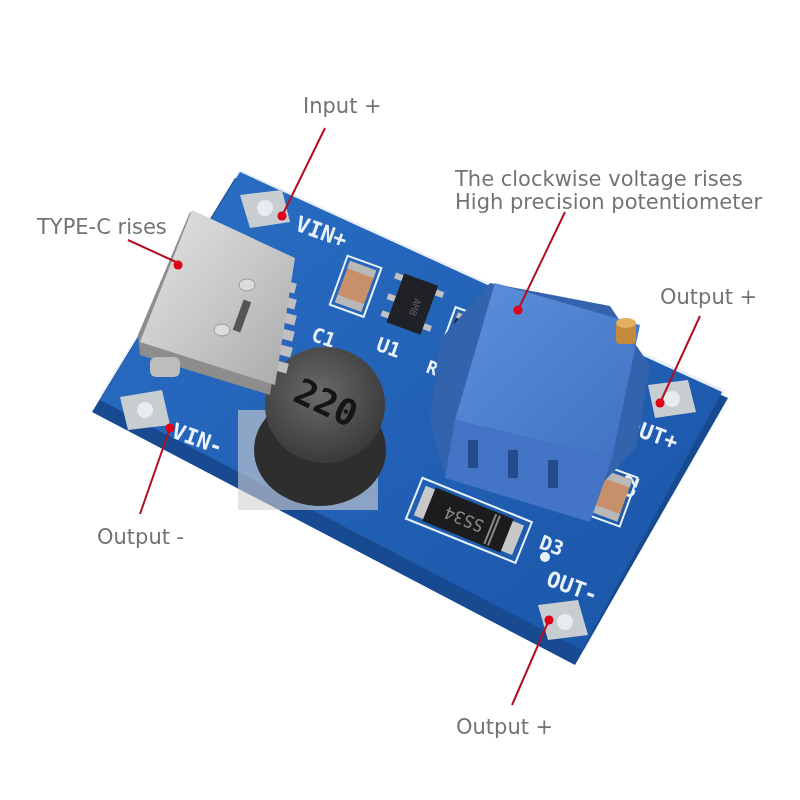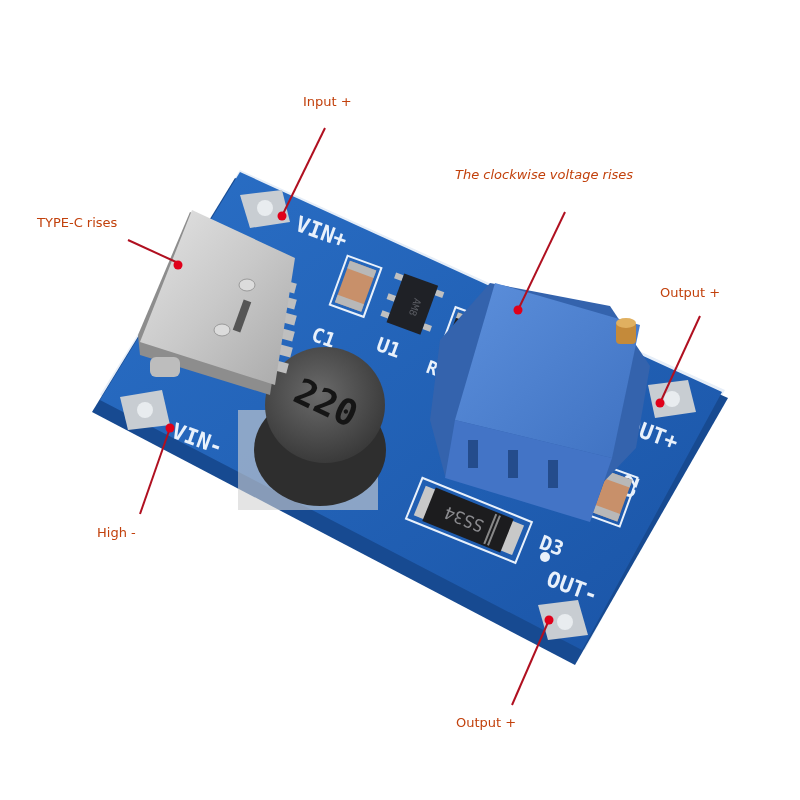--- a/index.html
+++ b/index.html
@@ -1,19 +1,19 @@
 <!DOCTYPE html>
 <html><head>
   <meta charset="utf-8">
   <style>
     html, body { margin: 0; padding: 0; background: #ffffff; }
     body { width: 800px; height: 800px; position: relative; overflow: hidden; font-family: "DejaVu Sans", sans-serif; }
     #scene { position: absolute; left: 0; top: 0; width: 800px; height: 800px; }
-    .callout-label { position: absolute; color: #c2410c; font-family: "DejaVu Sans", sans-serif; font-size: 13px; white-space: nowrap; line-height: 1.1; }
-    .callout-label.multi { text-align: left; font-style: italic; }
+    .callout-label { position: absolute; color: #737373; font-family: "DejaVu Sans", sans-serif; font-size: 21px; white-space: nowrap; line-height: 1.1; }
+    .callout-label.multi { text-align: left; }
     .silk { font-family: "DejaVu Sans Mono", monospace; font-weight: bold; fill: #e9f1fb; }
   </style>
 </head>
 <body>
 
 <svg id="scene" viewBox="0 0 800 800" xmlns="http://www.w3.org/2000/svg">
   <defs>
     <linearGradient id="pcbGrad" x1="0" y1="0" x2="1" y2="1">
       <stop offset="0" stop-color="#2a6fc6"></stop>
       <stop offset="1" stop-color="#1a54a6"></stop>
@@ -164,16 +164,17 @@
 
     <line x1="549" y1="620" x2="512" y2="705" stroke="#b01020" stroke-width="2"></line>
     <circle cx="549" cy="620" r="4.5" fill="#e0001a"></circle>
   </g>
 </svg>
 
 <div class="callout-label" style="left:303px; top:95px;">Input +</div>
 <div class="callout-label" style="left:37px; top:216px;">TYPE-C rises</div>
 <div class="callout-label multi" style="left:455px; top:168px; width:275px;">
   <div>The clockwise voltage rises</div>
+  <div>High precision potentiometer</div>
 </div>
 <div class="callout-label" style="left:660px; top:286px;">Output +</div>
-<div class="callout-label" style="left:97px; top:526px;">High -</div>
+<div class="callout-label" style="left:97px; top:526px;">Output -</div>
 <div class="callout-label" style="left:456px; top:716px;">Output +</div>
 
 </body></html>

